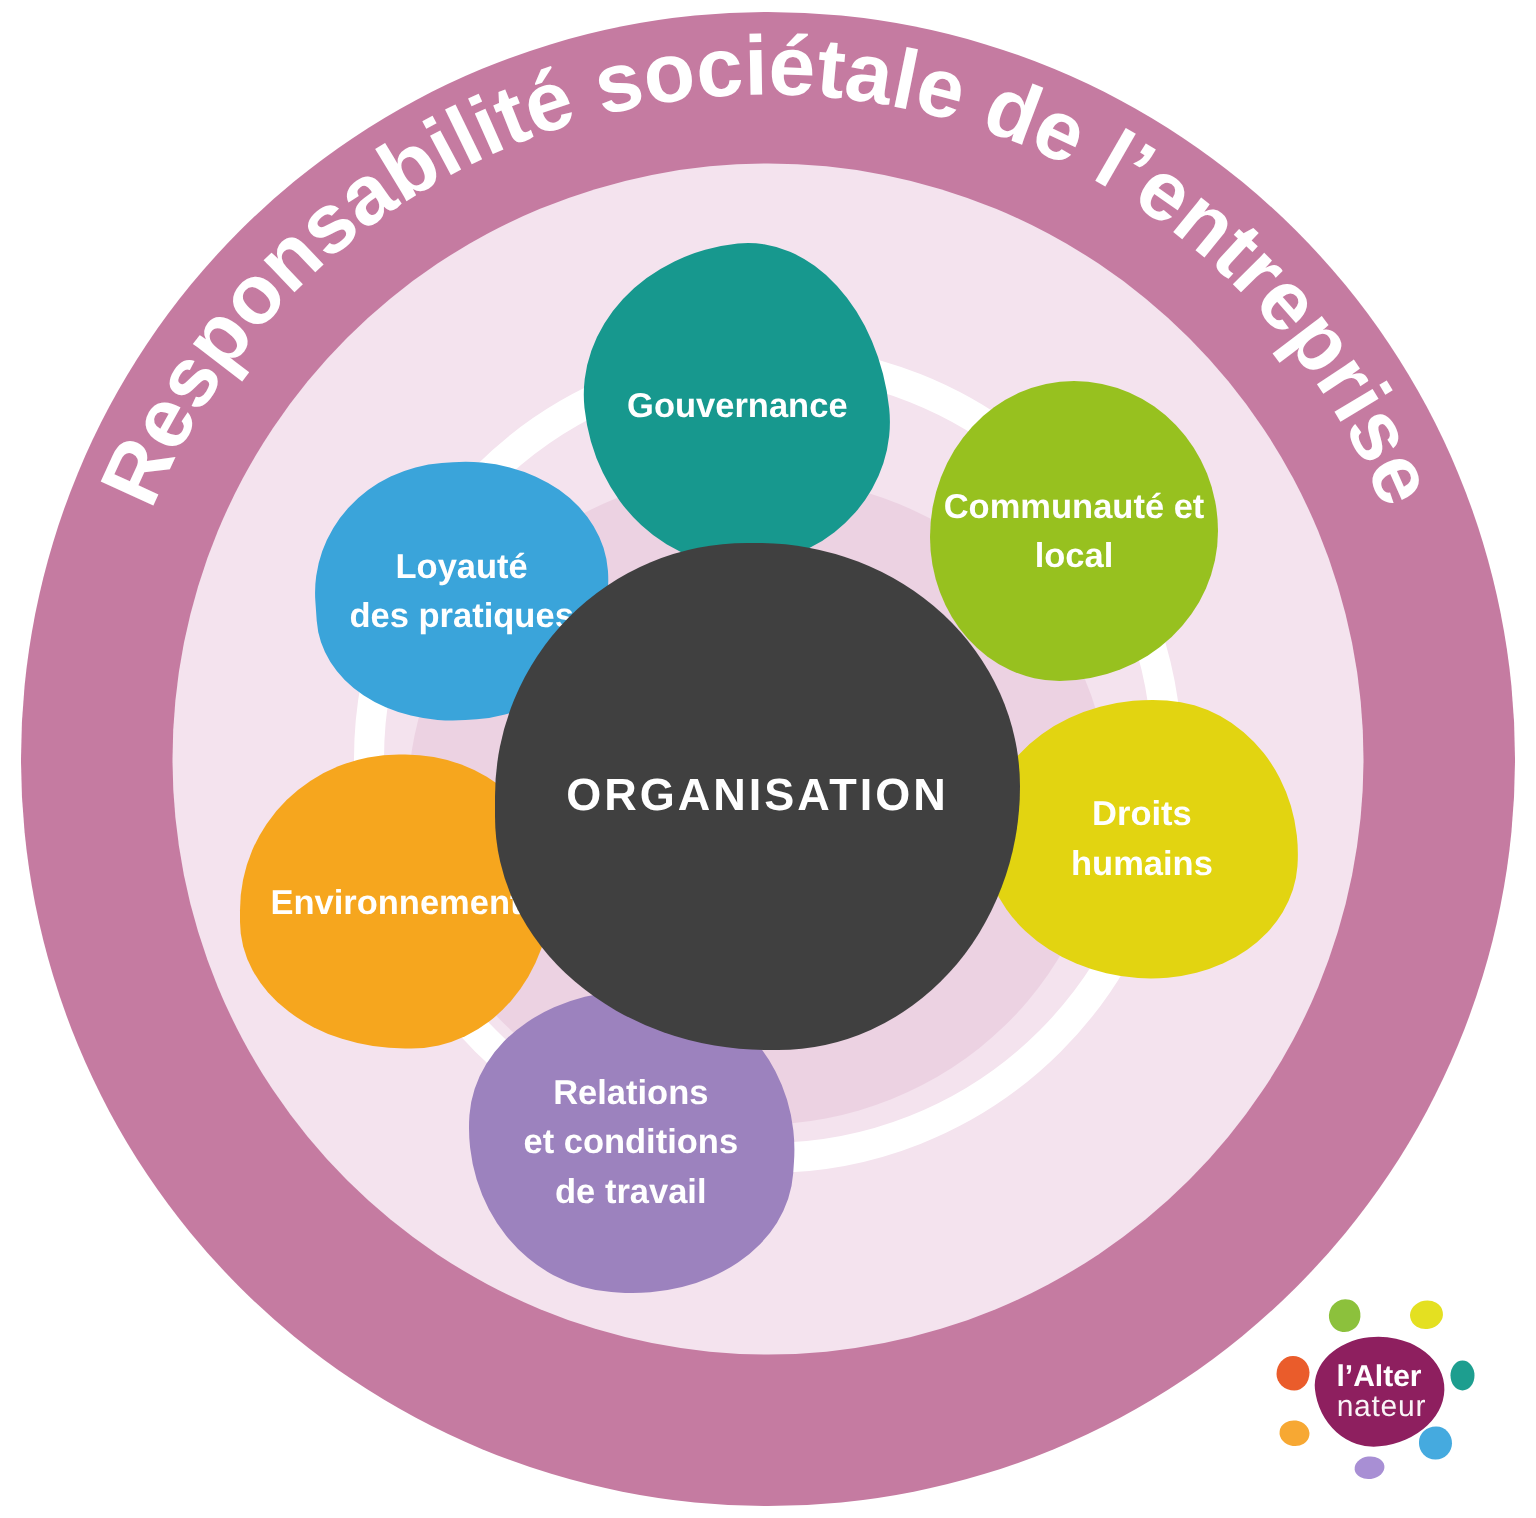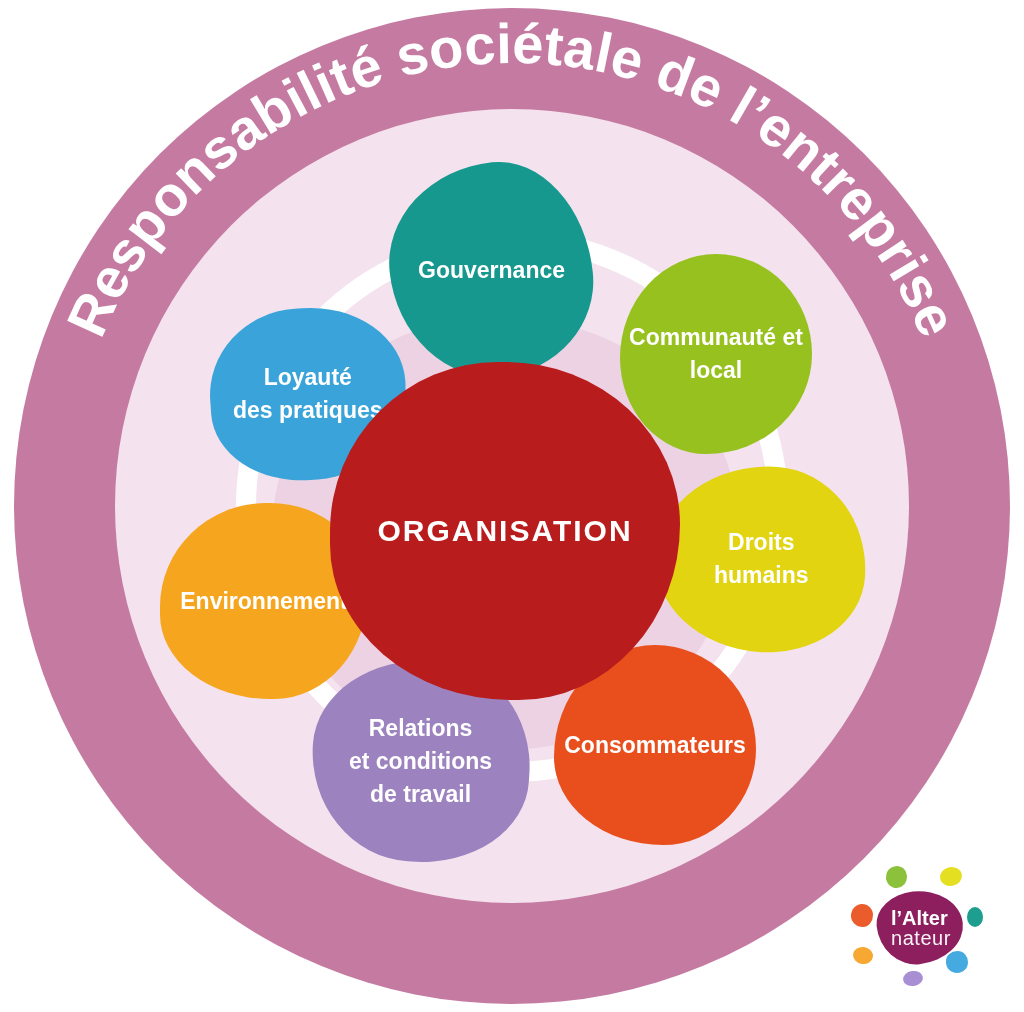--- a/index.html
+++ b/index.html
@@ -85,25 +85,20 @@
     </div>
   </div>
 
   <div class="abs blob b-droits" style="background-color: rgb(226, 212, 17);">
     <div class="blob-label">
       <span>Droits</span>
       <span>humains</span>
     </div>
   </div>
 
-  <div class="abs blob b-consommateurs" style="background-color: rgb(233, 79, 29);">
-    <div class="blob-label">
-      <span>Consommateurs</span>
-    </div>
-  </div>
 
   <div class="abs blob b-relations" style="background-color: rgb(156, 130, 190);">
     <div class="blob-label">
       <span>Relations</span>
       <span>et conditions</span>
       <span>de travail</span>
     </div>
   </div>
 
   <div class="abs blob b-environnement" style="background-color: rgb(246, 166, 30);">
@@ -112,21 +107,21 @@
     </div>
   </div>
 
   <div class="abs blob b-loyaute" style="background-color: rgb(58, 164, 218);">
     <div class="blob-label">
       <span>Loyauté</span>
       <span>des pratiques</span>
     </div>
   </div>
 
-  <div class="abs center-blob" style="background-color: #b91c1c;">
+  <div class="abs center-blob" style="background-color: #404040;">
     <span class="center-label">ORGANISATION</span>
   </div>
 
   <svg class="abs title-svg" viewBox="0 0 1024 1012" xmlns="http://www.w3.org/2000/svg">
     <defs>
       <path id="titleArc" d="M 69 506 A 443 443 0 0 1 955 506" fill="none"></path>
     </defs>
     <text class="title-text" style="fill: rgb(255, 255, 255);">
       <textPath href="#titleArc" startOffset="50%" text-anchor="middle">Responsabilité sociétale de l’entreprise</textPath>
     </text>

